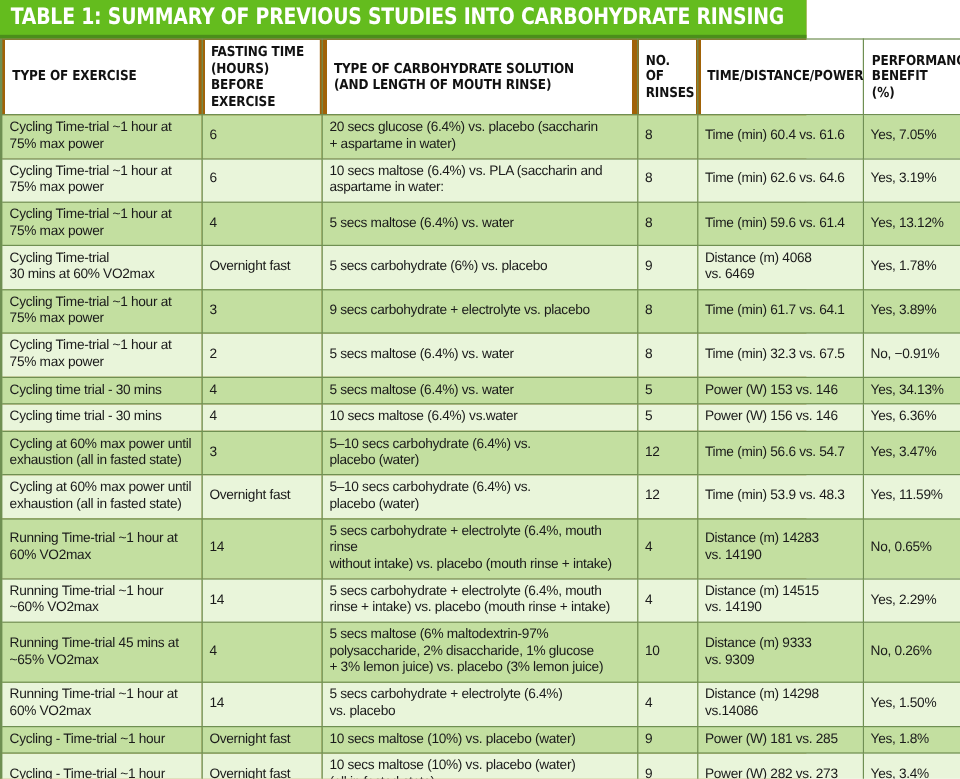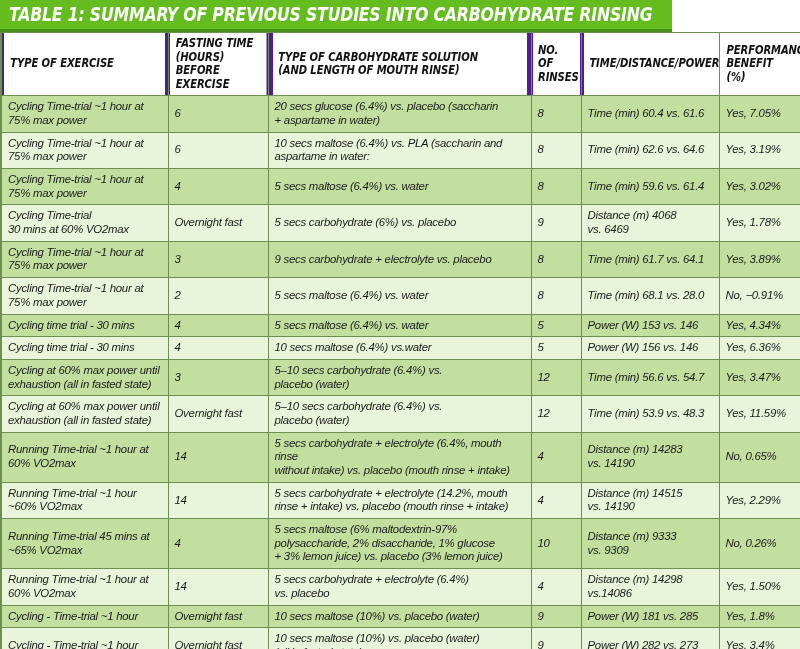--- a/index.html
+++ b/index.html
@@ -10,23 +10,22 @@
   body {
     width: 800px;
     height: 649px;
     overflow: hidden;
     font-family: "Liberation Sans", sans-serif;
   }
   #table-figure {
     width: 672px;
     height: 649px;
     box-sizing: border-box;
-    background: #4c1d95;
+    background: #a16207;
     position: relative;
-    font-style: italic;
   }
   
   .title-bar {
     height: 32px;
     background: #64bc1e;
     display: flex;
     align-items: center;
     padding: 0 9px;
     box-sizing: border-box;
     border-bottom: 3px solid #4a8f1a;
@@ -241,21 +240,21 @@
               <span>8</span>
             </div>
           </td>
           <td>
             <div class="cell-lines">
               <span>Time (min) 59.6 vs. 61.4</span>
             </div>
           </td>
           <td>
             <div class="cell-lines">
-              <span>Yes, 3.02%</span>
+              <span>Yes, 13.12%</span>
             </div>
           </td>
         </tr>
         <tr class="shade-light">
           <td>
             <div class="cell-lines">
               <span>Cycling Time-trial</span>
               <span>30 mins at 60% VO2max</span>
             </div>
           </td>
@@ -336,21 +335,21 @@
               <span>5 secs maltose (6.4%) vs. water</span>
             </div>
           </td>
           <td>
             <div class="cell-lines">
               <span>8</span>
             </div>
           </td>
           <td>
             <div class="cell-lines">
-              <span>Time (min) 68.1 vs. 28.0</span>
+              <span>Time (min) 32.3 vs. 67.5</span>
             </div>
           </td>
           <td>
             <div class="cell-lines">
               <span>No, −0.91%</span>
             </div>
           </td>
         </tr>
         <tr class="shade-dark">
           <td>
@@ -373,21 +372,21 @@
               <span>5</span>
             </div>
           </td>
           <td>
             <div class="cell-lines">
               <span>Power (W) 153 vs. 146</span>
             </div>
           </td>
           <td>
             <div class="cell-lines">
-              <span>Yes, 4.34%</span>
+              <span>Yes, 34.13%</span>
             </div>
           </td>
         </tr>
         <tr class="shade-light">
           <td>
             <div class="cell-lines">
               <span>Cycling time trial - 30 mins</span>
             </div>
           </td>
           <td>
@@ -526,21 +525,21 @@
               <span>~60% VO2max</span>
             </div>
           </td>
           <td>
             <div class="cell-lines">
               <span>14</span>
             </div>
           </td>
           <td>
             <div class="cell-lines">
-              <span>5 secs carbohydrate + electrolyte (14.2%, mouth</span>
+              <span>5 secs carbohydrate + electrolyte (6.4%, mouth</span>
               <span>rinse + intake) vs. placebo (mouth rinse + intake)</span>
             </div>
           </td>
           <td>
             <div class="cell-lines">
               <span>4</span>
             </div>
           </td>
           <td>
             <div class="cell-lines">

